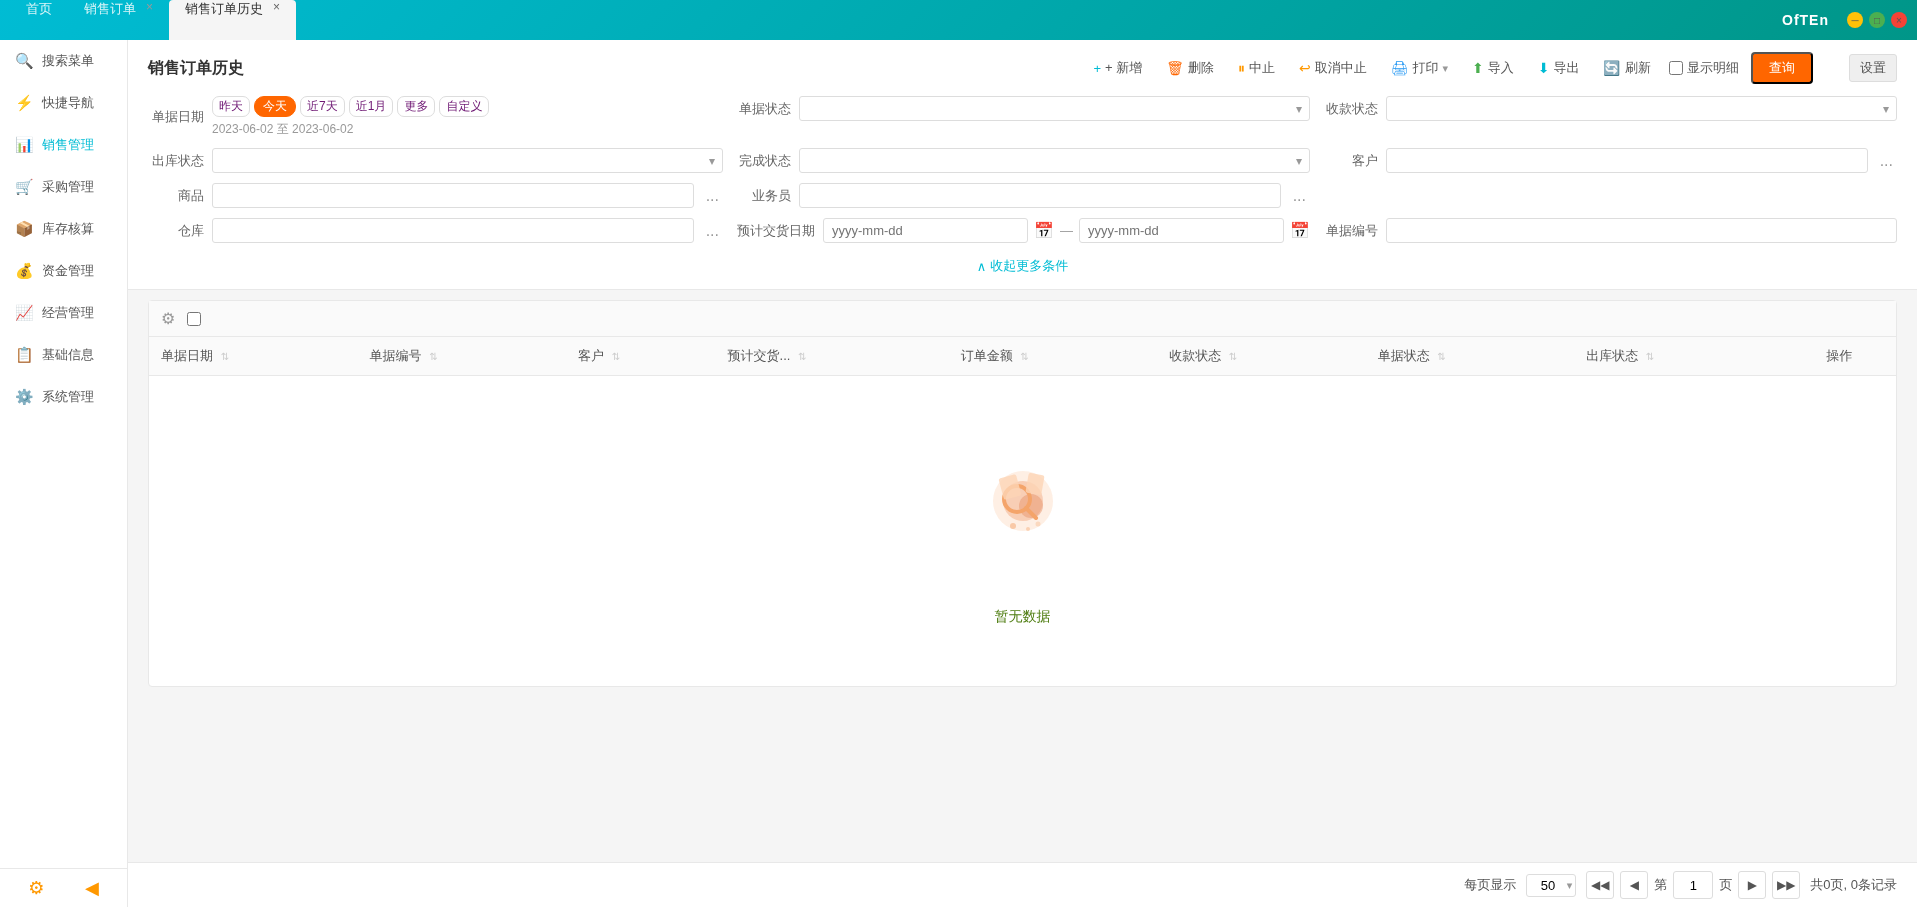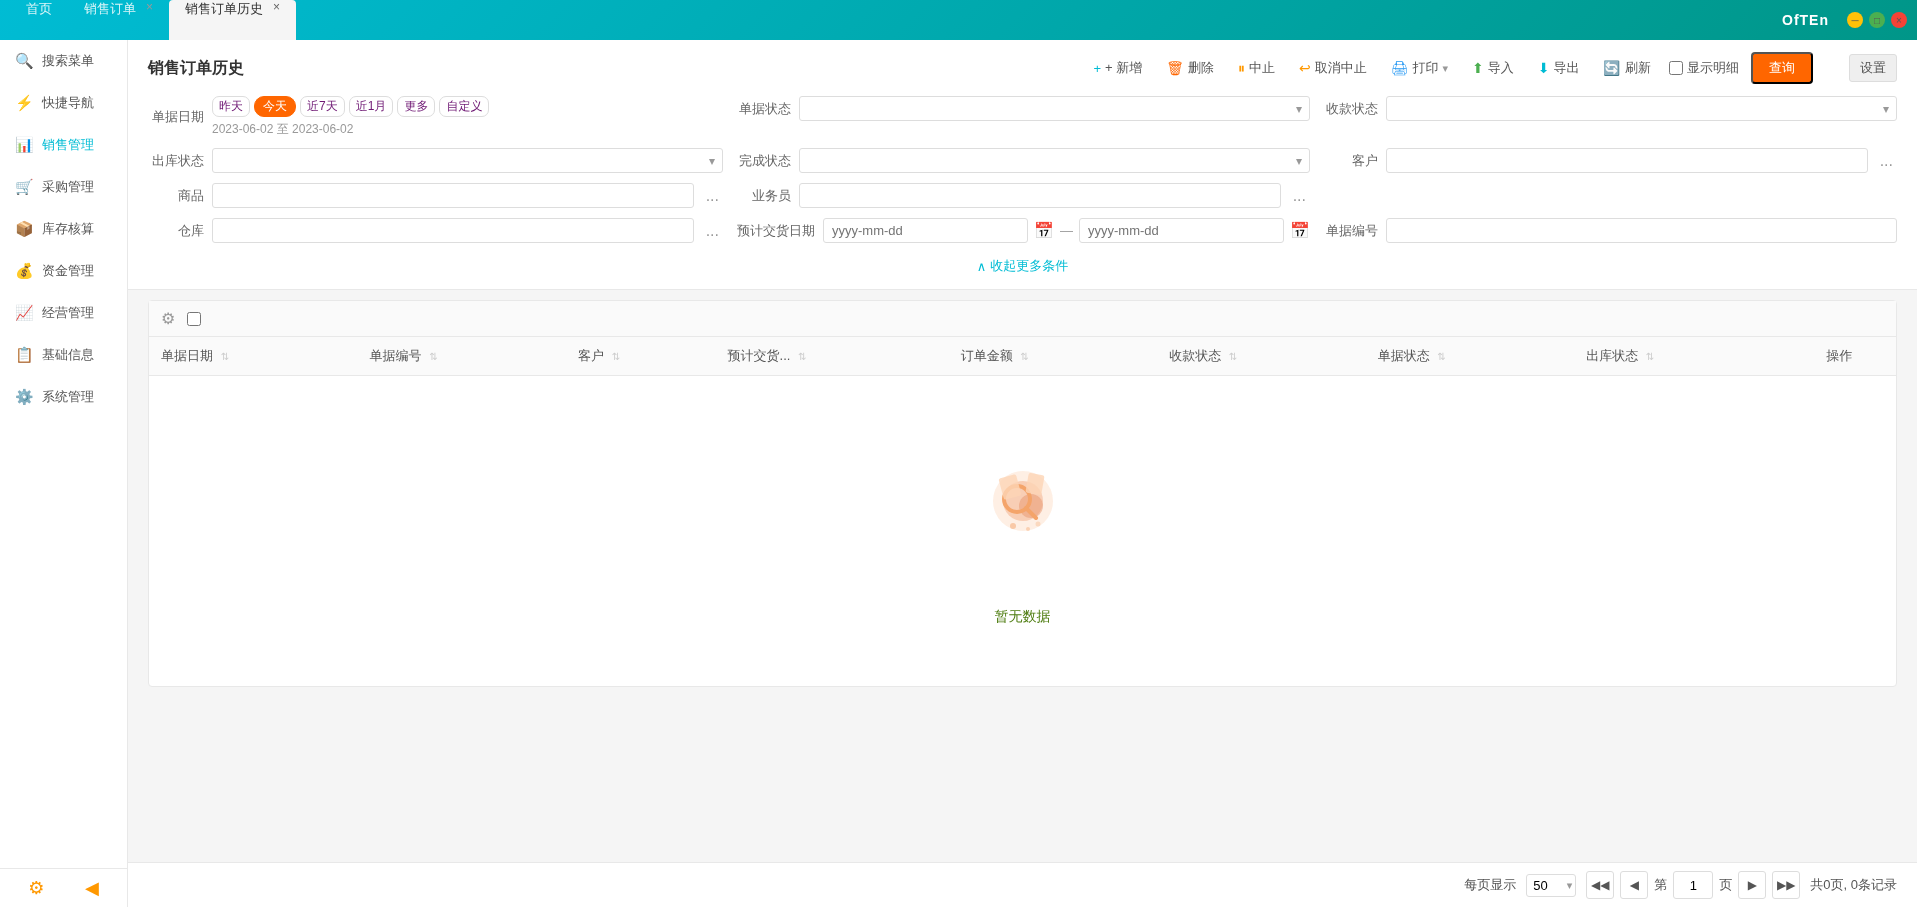--- a/index.html
+++ b/index.html
@@ -367,20 +367,21 @@
       flex-shrink: 0;
     }
     .page-size-select {
       padding: 3px 20px 3px 6px;
       border: 1px solid #ddd;
       border-radius: 3px;
       font-size: 13px;
       appearance: none;
       background: white;
       cursor: pointer;
+      text-align: right;
     }
     .page-size-wrapper {
       position: relative;
       display: inline-block;
     }
     .page-size-wrapper::after {
       content: '▾';
       position: absolute;
       right: 4px;
       top: 50%;

